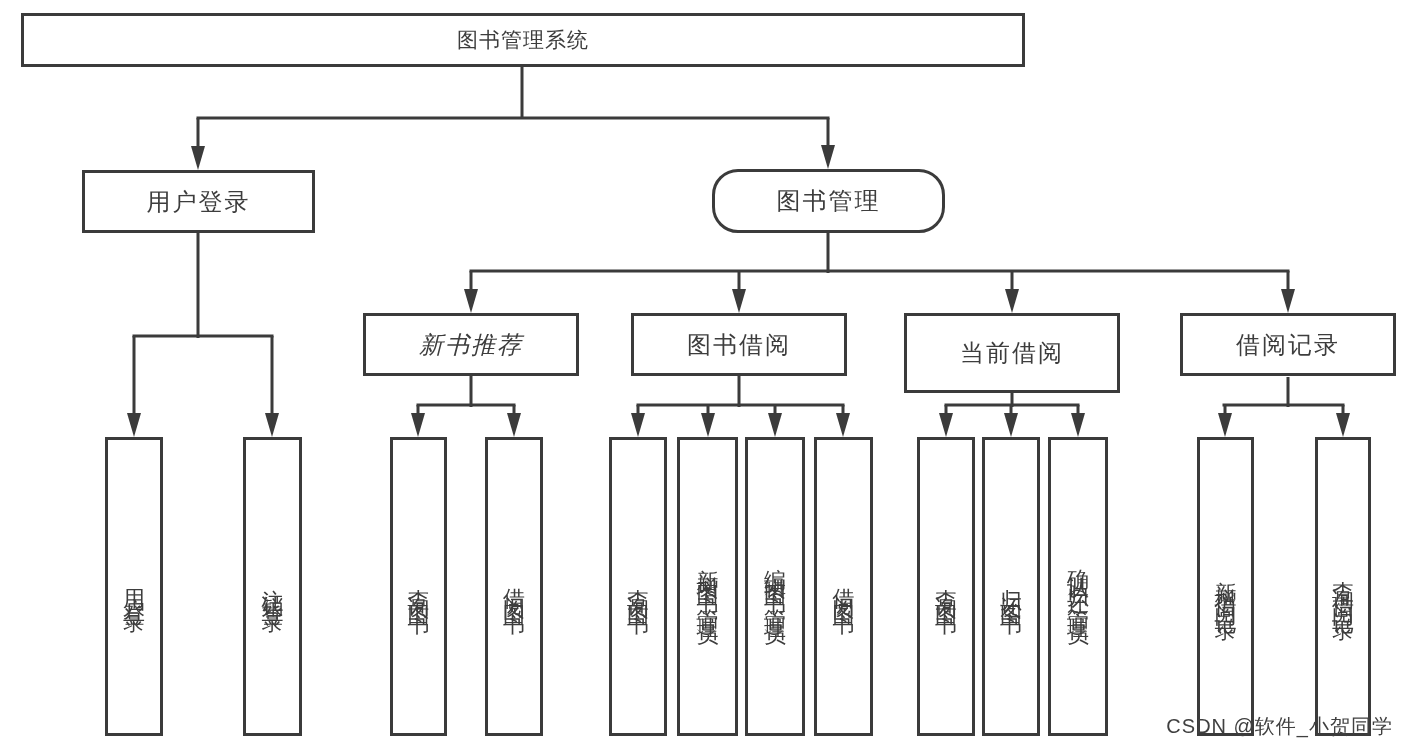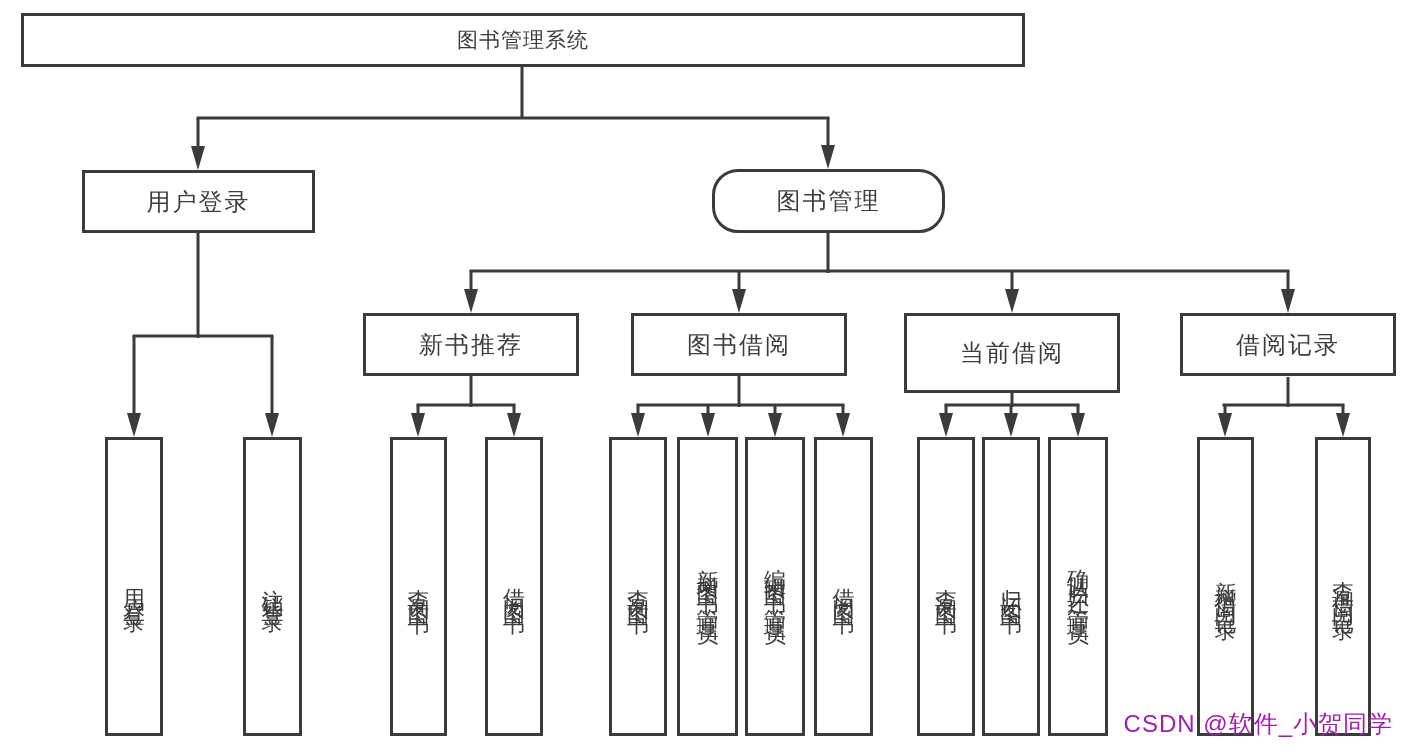--- a/index.html
+++ b/index.html
@@ -13,21 +13,21 @@
     border:3px solid #3b3b3b;display:flex;align-items:center;justify-content:center;
     color:#3d3d3d;white-space:nowrap;
   }
   .lvl1{font-size:21px;letter-spacing:1px;}
   .lvl2,.lvl3{font-size:24px;letter-spacing:2px;}
   .leaf{
     writing-mode:vertical-rl;text-orientation:mixed;
     font-size:22px;letter-spacing:8px;line-height:1;
   }
   .watermark{
-    position:absolute;right:12px;bottom:7px;font-size:24px;color:#a21caf;
+    position:absolute;right:12px;bottom:7px;font-size:20px;color:#404040;
     letter-spacing:1px;
   }
 </style>
 </head>
 <body>
 
 <div class="stage">
 
   <svg class="connectors" width="1405" height="747" viewBox="0 0 1405 747">
     <defs>
@@ -59,21 +59,21 @@
       <use href="#tri" x="1225" y="437"></use>
       <use href="#tri" x="1343" y="437"></use>
     </g>
   </svg>
 
   <div class="node lvl1" style="left:21px;top:13px;width:1004px;height:54px;">图书管理系统</div>
 
   <div class="node lvl2" style="left:82px;top:170px;width:233px;height:63px;">用户登录</div>
   <div class="node lvl2" style="left:712px;top:169px;width:233px;height:64px;border-radius:26px;">图书管理</div>
 
-  <div class="node lvl3" style="left:363px;top:313px;width:216px;height:63px;">新书推荐</div>
+  <div class="node lvl3" style="left:363px;top:313px;width:216px;height:63px;font-style:italic;">新书推荐</div>
   <div class="node lvl3" style="left:631px;top:313px;width:216px;height:63px;">图书借阅</div>
   <div class="node lvl3" style="left:904px;top:313px;width:216px;height:80px;">当前借阅</div>
   <div class="node lvl3" style="left:1180px;top:313px;width:216px;height:63px;">借阅记录</div>
 
   <div class="node leaf" style="left:105px;top:437px;width:58px;height:299px;">用户登录</div>
   <div class="node leaf" style="left:243px;top:437px;width:59px;height:299px;">注销登录</div>
 
   <div class="node leaf" style="left:390px;top:437px;width:57px;height:299px;">查询图书</div>
   <div class="node leaf" style="left:485px;top:437px;width:58px;height:299px;">借阅图书</div>
 

